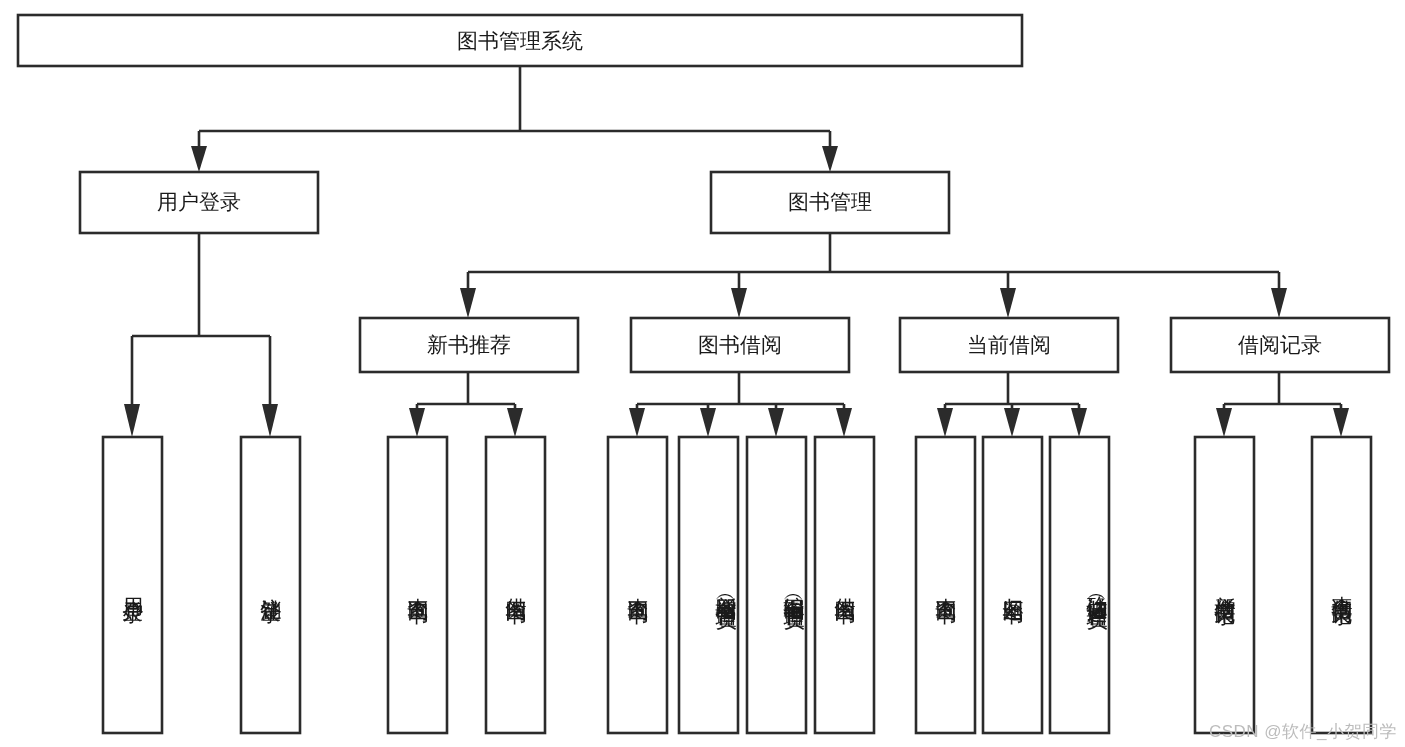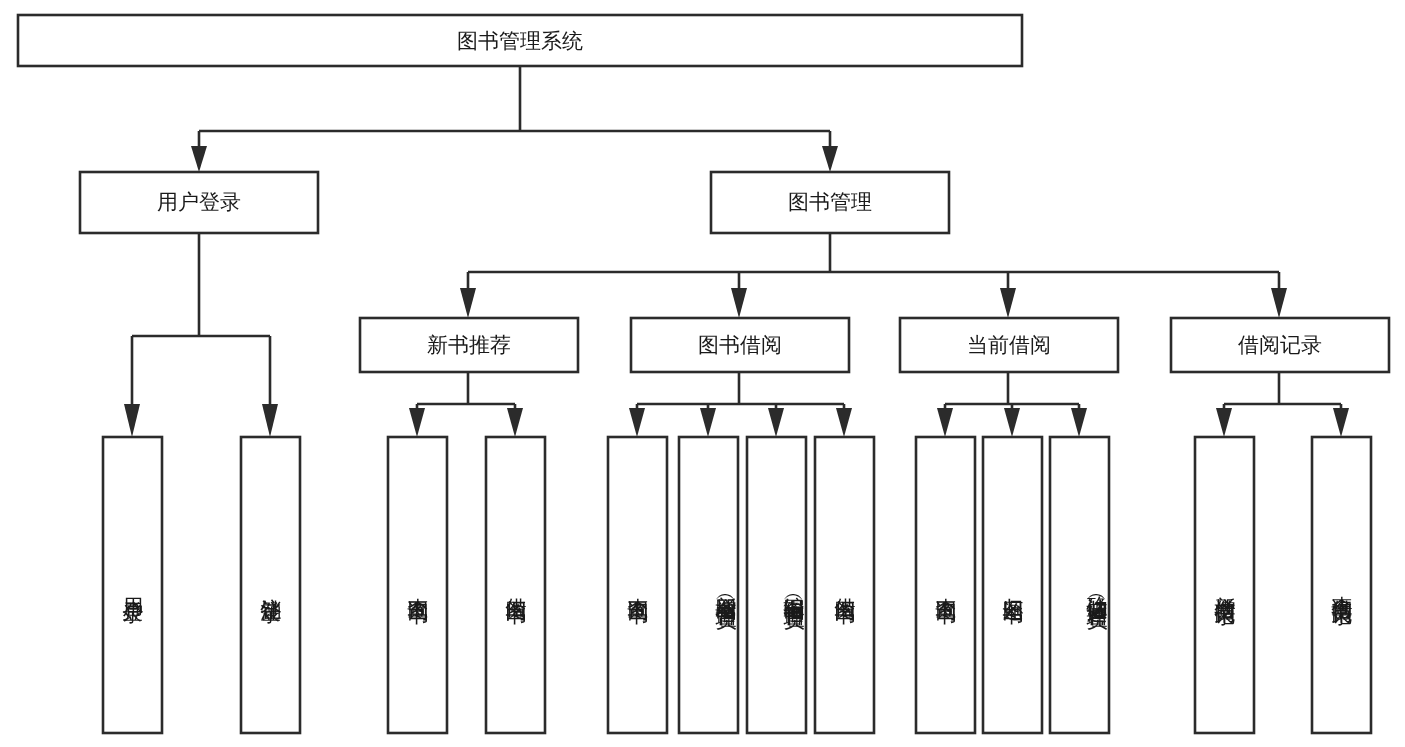--- a/index.html
+++ b/index.html
@@ -201,13 +201,14 @@
   <div class="node-label-v" style="left:747px; top:442px; width:59px; height:291px;">编辑图书（管理员）</div>
   <div class="node-label-v mid" style="left:815px; top:437px; width:59px; height:296px;">借阅图书</div>
 
   <div class="node-label-v mid" style="left:916px; top:437px; width:59px; height:296px;">查询图书</div>
   <div class="node-label-v mid" style="left:983px; top:437px; width:59px; height:296px;">归还图书</div>
   <div class="node-label-v" style="left:1050px; top:442px; width:59px; height:291px;">确认归还（管理员）</div>
 
   <div class="node-label-v mid" style="left:1195px; top:437px; width:59px; height:296px;">新增借阅记录</div>
   <div class="node-label-v mid" style="left:1312px; top:437px; width:59px; height:296px;">查询借阅记录</div>
 
+  <div class="watermark">CSDN @软件_小贺同学</div>
 </div>
 
 </body></html>

